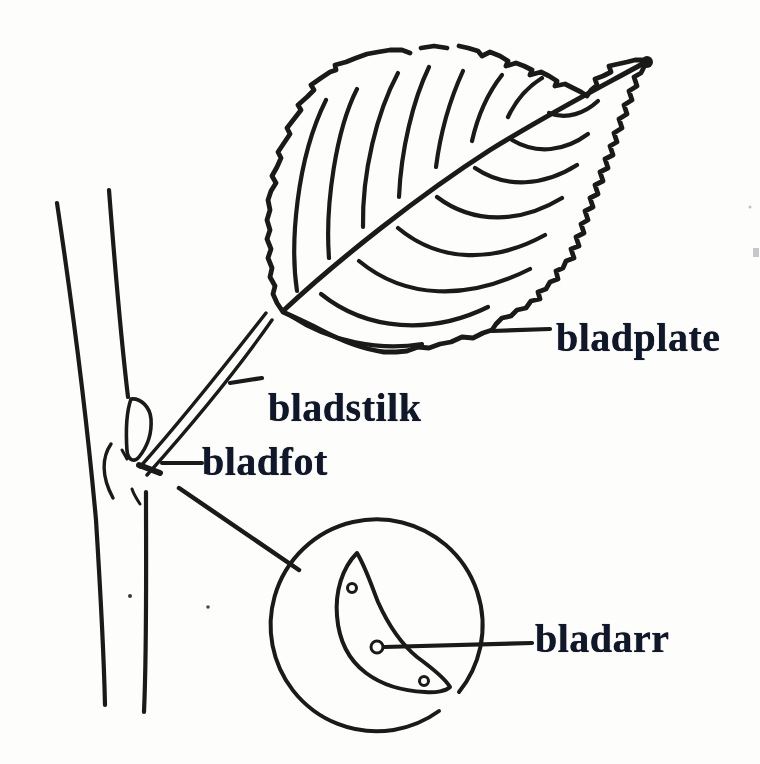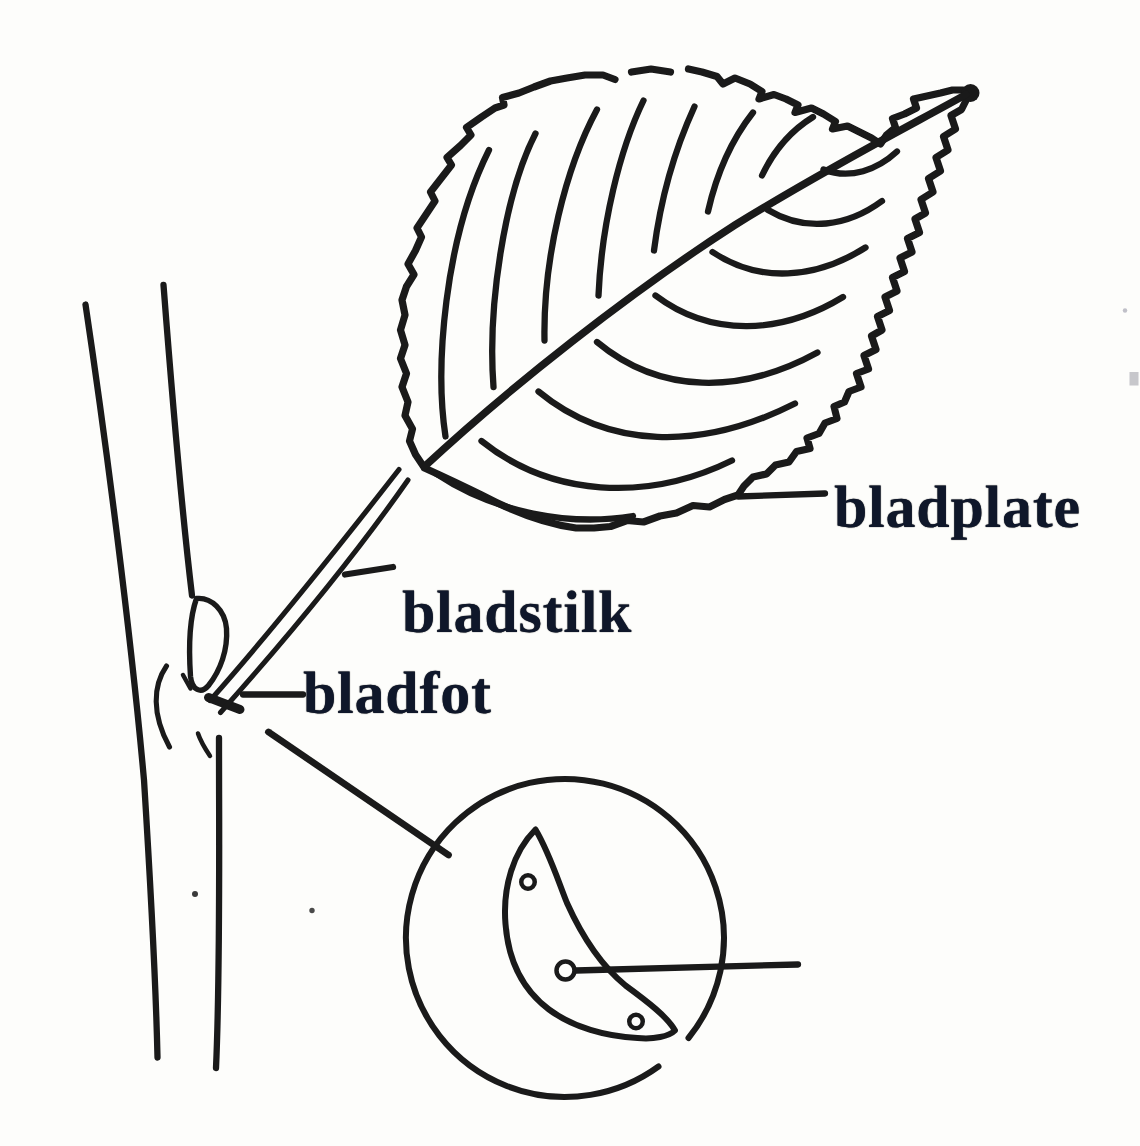--- a/index.html
+++ b/index.html
@@ -113,13 +113,14 @@
       <circle cx="130" cy="596" r="2" fill="#3a3a3a"></circle>
       <circle cx="208" cy="607" r="1.8" fill="#4a4a4a"></circle>
       <circle cx="750" cy="207" r="1.5" fill="#c0c0c8"></circle>
       <rect x="753" y="248" width="6" height="9" fill="#9a9aa4" opacity="0.55"></rect>
     </g>
   </svg>
 
   <div class="label" id="label-bladplate">bladplate</div>
   <div class="label" id="label-bladstilk">bladstilk</div>
   <div class="label" id="label-bladfot">bladfot</div>
+  <div class="label" id="label-bladarr">bladarr</div>
 </div>
 
 </body></html>

